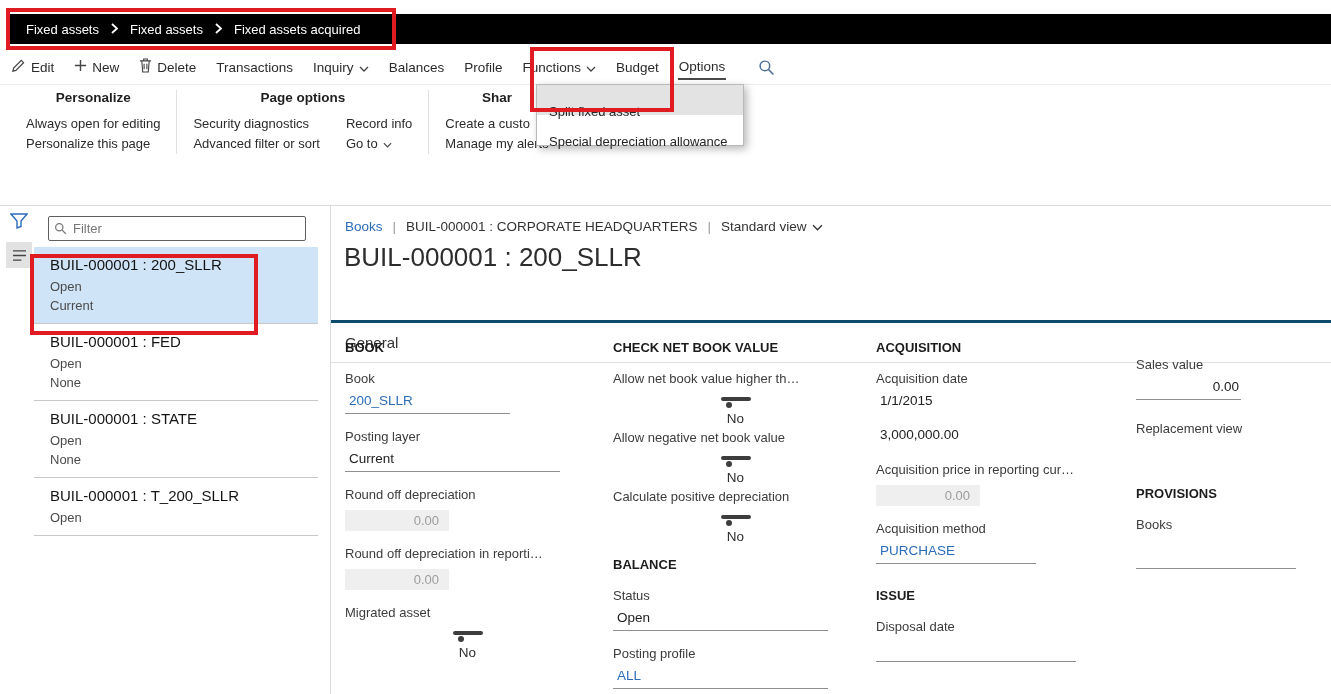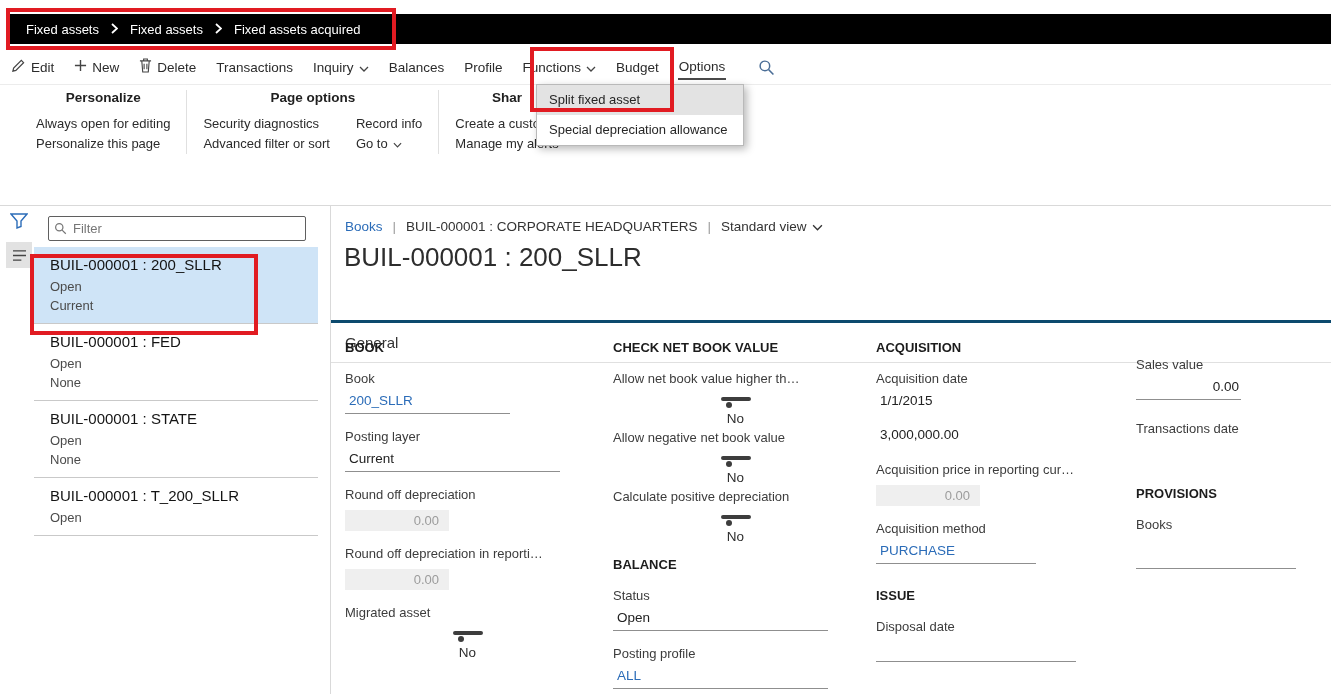--- a/index.html
+++ b/index.html
@@ -22,34 +22,34 @@
   .toolbar {
     left:10px; top:52px; height:30px; display:flex; align-items:center; gap:18px;
     font-size:13.5px; color:#2b2b2b;
   }
   .tb-btn { display:flex; align-items:center; gap:5px; white-space:nowrap; padding:4px 1px; }
   .tb-btn.active { border-bottom:2px solid #4a4a4a; }
   .tb-search { margin-left:14px; display:flex; align-items:center; }
   .toolbar-divider { left:0; top:84px; width:100%; border-top:1px solid #ececec; }
 
   
-  .ribbon { left:20px; top:90px; display:flex; align-items:flex-start; }
+  .ribbon { left:10px; top:90px; display:flex; align-items:flex-start; }
   .rb-group { padding:0 16px; }
   .rb-group + .rb-group { border-left:1px solid #e0e0e0; }
   .rb-title { font-weight:bold; font-size:13.5px; text-align:center; margin-bottom:9px; color:#1f1f1f; }
   .rb-item { line-height:20px; color:#2b2b2b; white-space:nowrap; }
   .rb-cols { display:flex; gap:26px; }
   .rb-goto { display:flex; align-items:center; gap:5px; }
 
   
   .dropdown {
     left:536px; top:84px; width:208px; background:#fff; border:1px solid #b9b9b9;
     box-shadow:3px 3px 8px rgba(0,0,0,.28); z-index:50; font-size:13px;
   }
-  .dd-item { height:30px; line-height:30px; padding:0 12px; white-space:nowrap; }
+  .dd-item { height:30px; line-height:30px; padding:12px 12px; white-space:nowrap; }
   .dd-item.hover { background:#e3e3e3; }
 
   
   .content-line { left:0; top:205px; right:0; border-top:1px solid #d9d9d9; }
 
   
   .rail-filter { left:10px; top:213px; }
   .rail-list { left:6px; top:242px; width:26px; height:26px; background:#e2e2e2;
     display:flex; align-items:center; justify-content:center; }
 
@@ -386,21 +386,21 @@
       </div>
     </div>
 
     <div class="col col4">
       <div class="field" style="margin-top:16px;">
         <div class="f-label">Sales value</div>
         <div class="f-value uline w105">0.00</div>
       </div>
 
       <div class="field" style="margin-top:20px;">
-        <div class="f-label">Transactions date</div>
+        <div class="f-label">Replacement view</div>
       </div>
 
       <div class="group-header" style="margin-top:48px;">PROVISIONS</div>
 
       <div class="field">
         <div class="f-label">Books</div>
         <div class="f-value uline w160" style="margin-top:14px;">&nbsp;</div>
       </div>
     </div>
 

